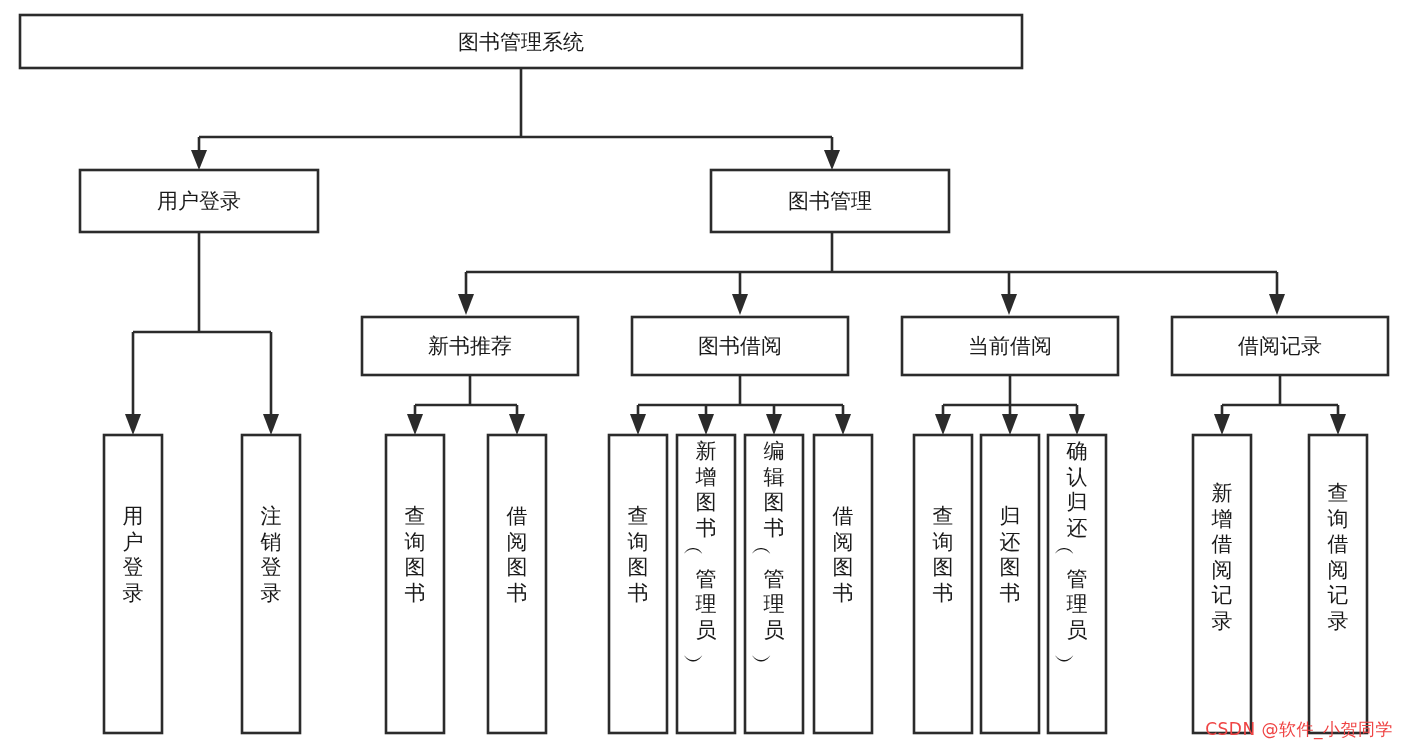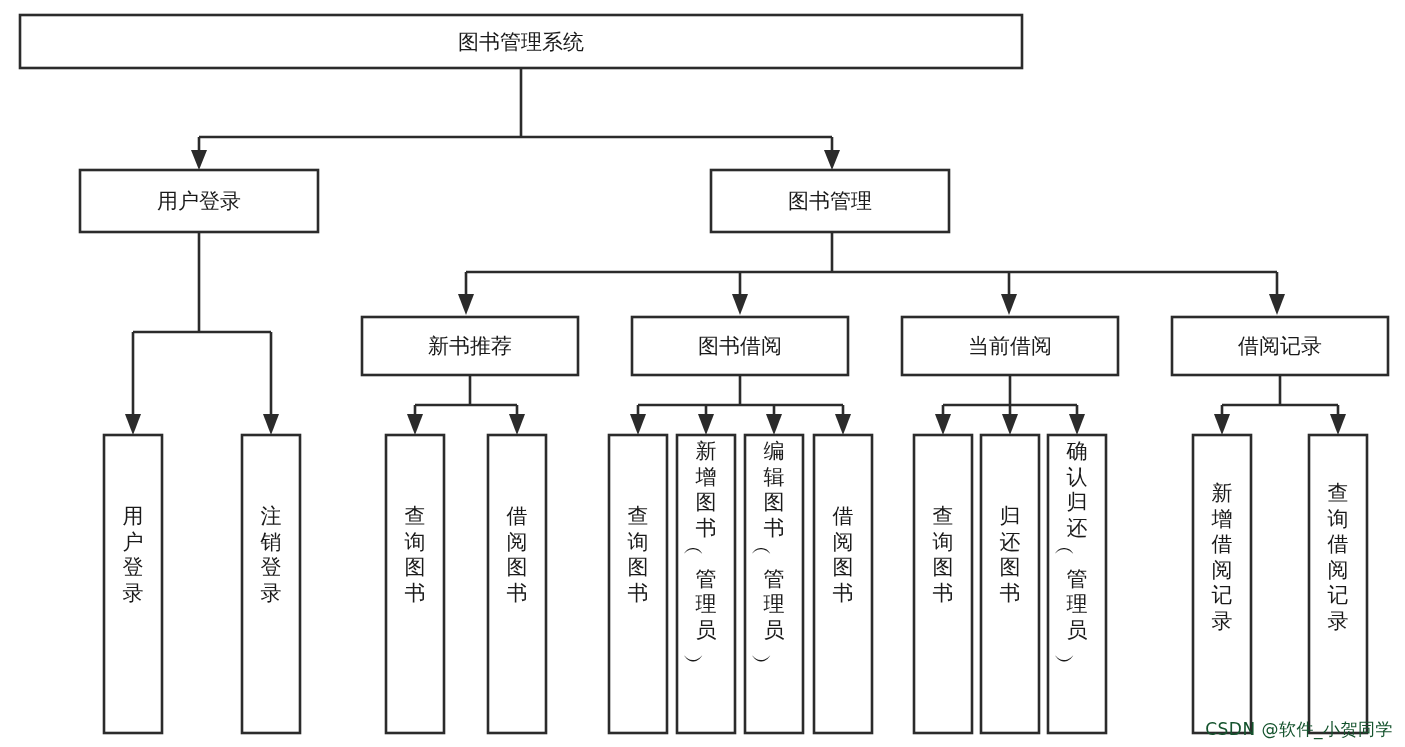--- a/index.html
+++ b/index.html
@@ -54,21 +54,21 @@
     font-size: 21px;
     fill: #1a1a1a;
     text-anchor: middle;
   }
   .watermark {
     position: absolute;
     right: 12px;
     bottom: 6px;
     font-family: "DejaVu Sans", "Liberation Sans", sans-serif;
     font-size: 17px;
-    color: #14532d;
+    color: #ef4444;
     letter-spacing: 0.5px;
     white-space: nowrap;
     pointer-events: none;
   }
 </style>
 </head>
 <body>
 
 <div id="diagram-root">
   <svg class="flow" viewBox="0 0 1405 747" xmlns="http://www.w3.org/2000/svg">

